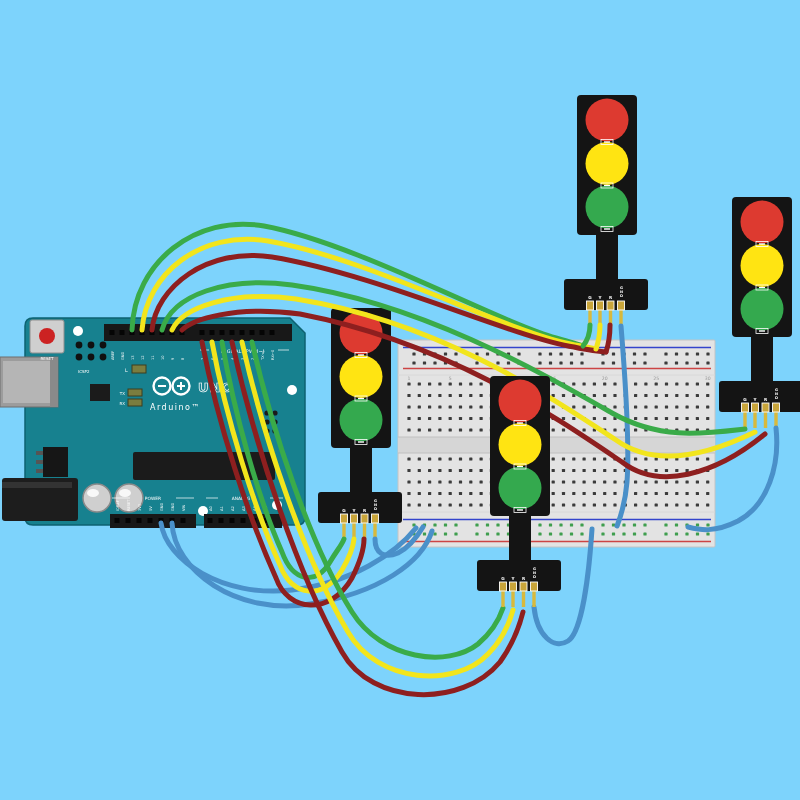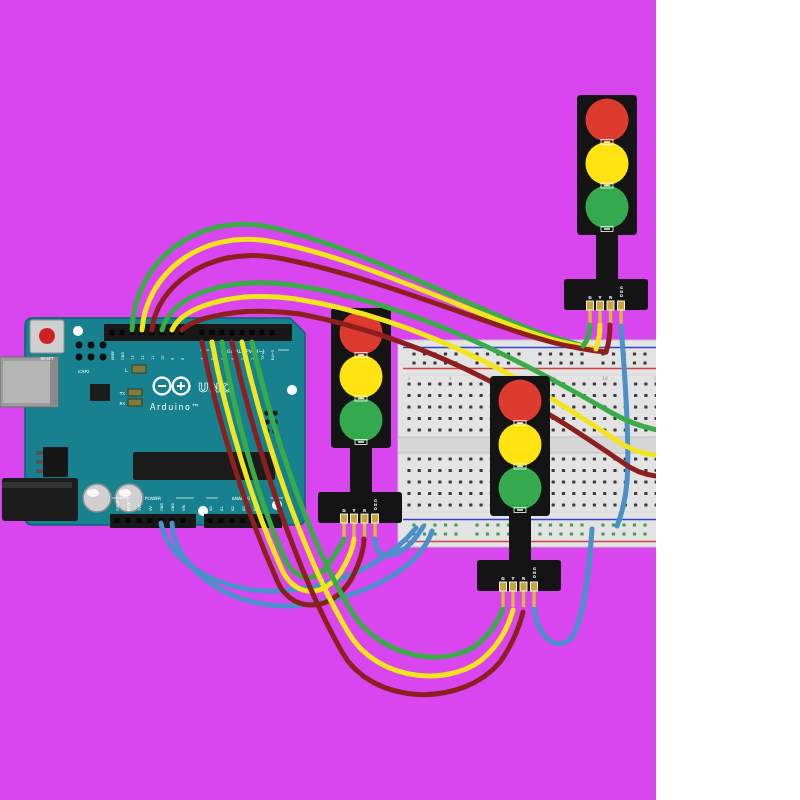--- a/index.html
+++ b/index.html
@@ -1,16 +1,16 @@
 <!DOCTYPE html>
 <html><head>
 <meta charset="utf-8">
 <style>
   html,body{margin:0;padding:0;background:#ffffff;}
-  .canvas{position:relative;width:656px;height:800px;background:#d946ef;overflow:hidden;}
+  .canvas{position:relative;width:800px;height:800px;background:#7dd3fc;overflow:hidden;}
   svg{font-family:"DejaVu Sans",sans-serif;}
   svg text{font-family:"DejaVu Sans",sans-serif;fill:#ffffff;}
   .silk{fill:#ffffff;}
   .tiny{font-size:4px;}
   .pinlbl{font-size:3.6px;fill:#ffffff;opacity:.92;}
   .hdrlbl{font-size:4.8px;fill:#ffffff;letter-spacing:.3px;}
   .bbnum{font-size:4.6px;fill:#9a9a9a;}
   .modlbl{font-size:4.2px;font-weight:bold;fill:#ffffff;}
   .vtext{font-size:3.6px;font-weight:bold;fill:#ffffff;}
   .wire{fill:none;stroke-linecap:round;stroke-width:5;}

